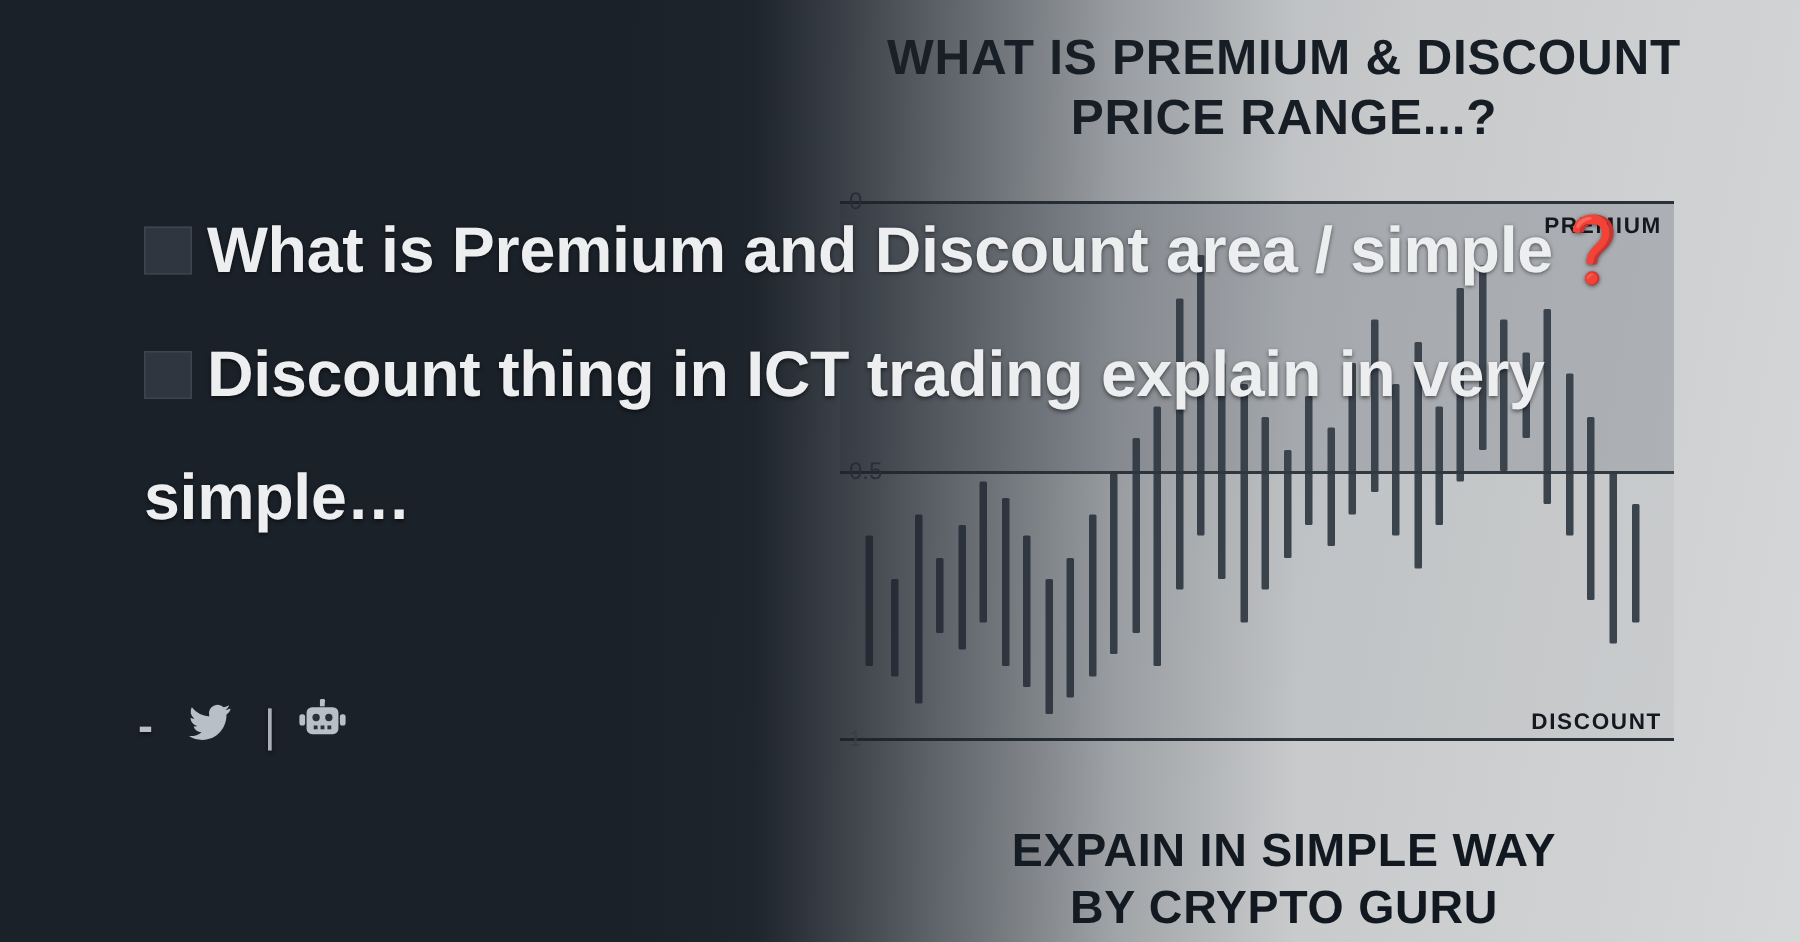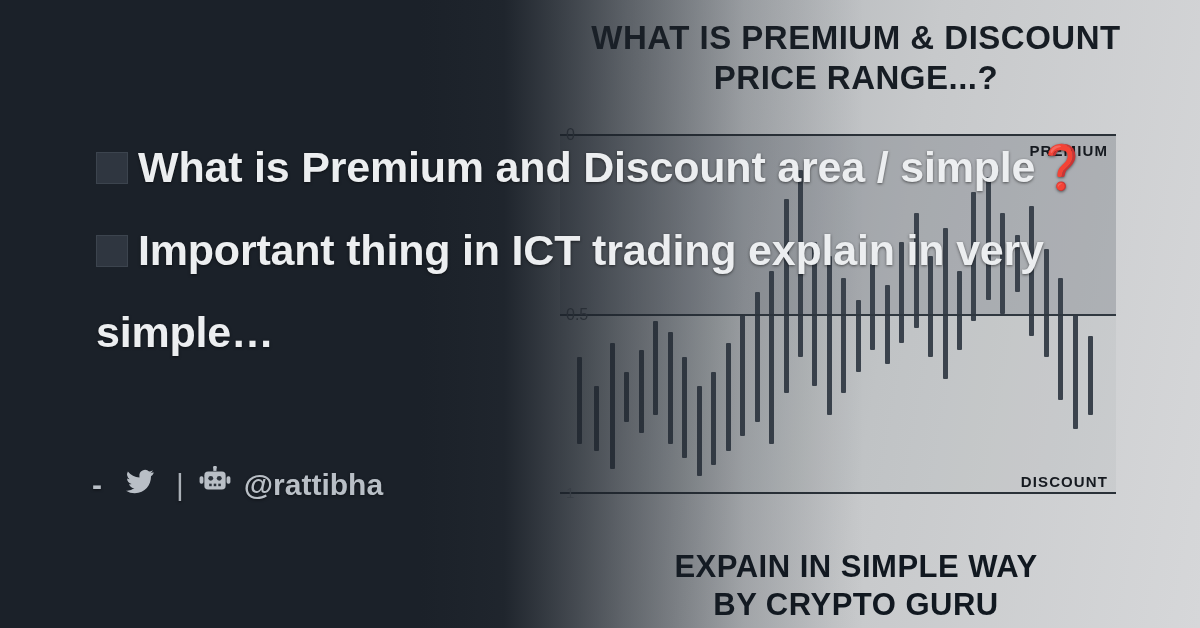--- a/index.html
+++ b/index.html
@@ -189,21 +189,21 @@
     <div>EXPAIN IN SIMPLE WAY</div>
     <div>BY CRYPTO GURU</div>
   </div>
 
   <div class="overlay"></div>
 
   <div class="tweet">
     <div class="tweet-text">
       <span class="tofu"></span><span>What is Premium and Discount</span>
       <span>area / simple</span><span class="qmark">❓</span>
-      <span class="tofu"></span><span>Important thing in</span>
+      <span class="tofu"></span><span>Discount thing in</span>
       <span>ICT trading explain in very simple…</span>
     </div>
 
     <div class="attrib">
       <span class="dash">-</span>
       <span class="bird">
         <svg width="32" height="28" viewBox="0 0 24 24" aria-hidden="true">
           <path fill="#b9bfc6" d="M23.6 4.6c-.9.4-1.8.7-2.8.8 1-.6 1.8-1.6 2.1-2.7-.9.6-2 1-3.1 1.2A4.9 4.9 0 0 0 11.5 8c0 .4 0 .8.1 1.1A13.9 13.9 0 0 1 1.6 3.9a4.9 4.9 0 0 0 1.5 6.5c-.8 0-1.5-.2-2.2-.6v.1c0 2.3 1.7 4.3 3.9 4.7-.4.1-.9.2-1.3.2-.3 0-.6 0-.9-.1.6 2 2.4 3.4 4.6 3.4A9.9 9.9 0 0 1 0 20.3 13.9 13.9 0 0 0 7.5 22.5c9 0 13.9-7.4 13.9-13.9v-.6c1-.7 1.8-1.6 2.2-2.6z"></path>
         </svg>
       </span>
@@ -215,17 +215,16 @@
           <rect x="6" y="5" width="20" height="17" rx="3.5" fill="#b9bfc6"></rect>
           <circle cx="12" cy="11.5" r="2.3" fill="#2a3139"></circle>
           <circle cx="20" cy="11.5" r="2.3" fill="#2a3139"></circle>
           <rect x="10.5" y="16.5" width="2.4" height="2.4" fill="#2a3139"></rect>
           <rect x="14.8" y="16.5" width="2.4" height="2.4" fill="#2a3139"></rect>
           <rect x="19.1" y="16.5" width="2.4" height="2.4" fill="#2a3139"></rect>
           <rect x="1.5" y="9.5" width="3.6" height="7" rx="1.6" fill="#b9bfc6"></rect>
           <rect x="26.9" y="9.5" width="3.6" height="7" rx="1.6" fill="#b9bfc6"></rect>
         </svg>
       </span>
-      <span>@rattibha</span>
     </div>
   </div>
 
 </div>
 
 </body></html>

